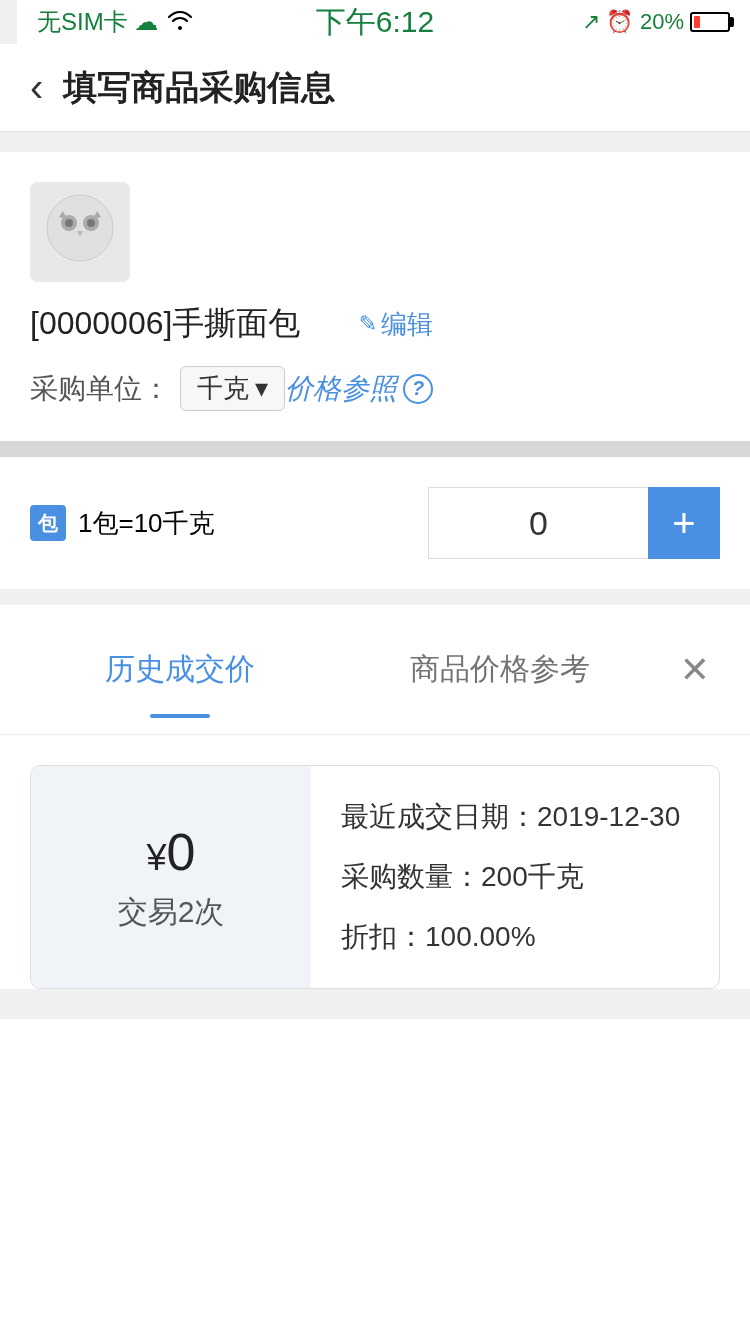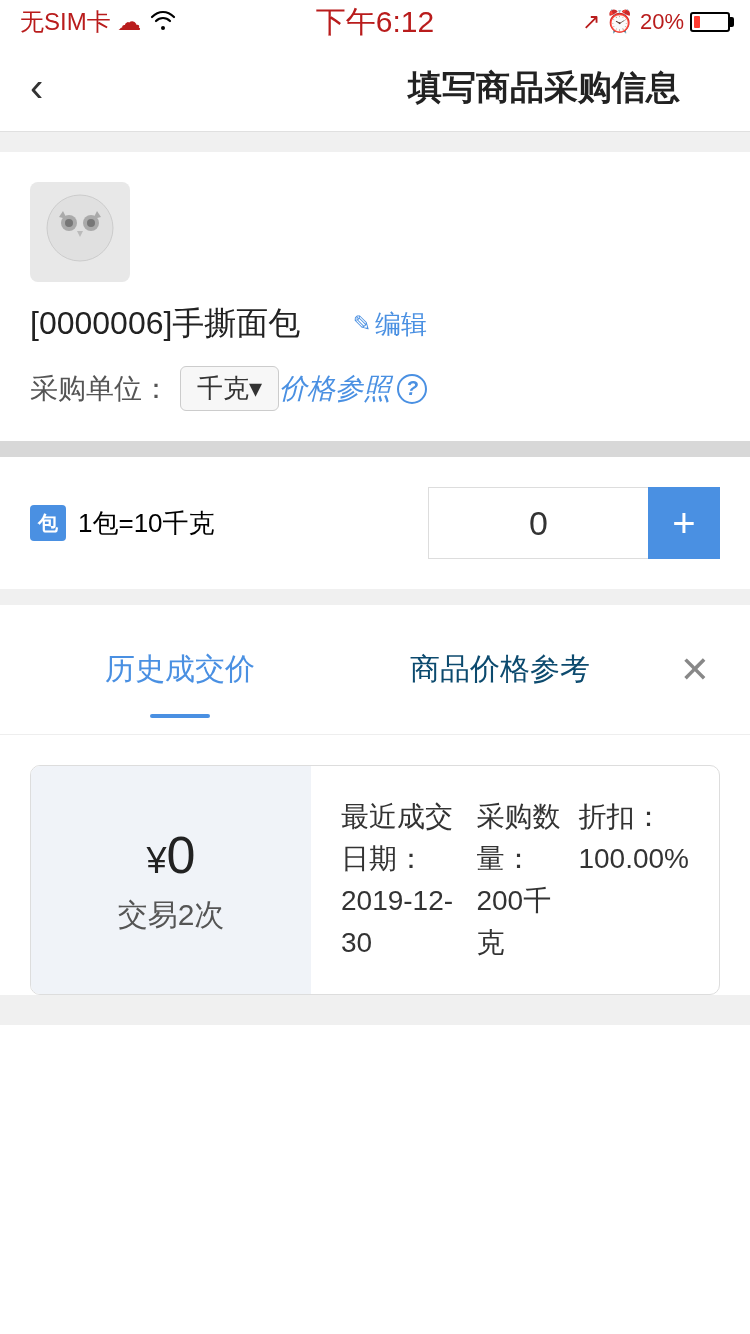--- a/index.html
+++ b/index.html
@@ -14,21 +14,22 @@
 
     
     .status-bar {
       height: 44px;
       background: #fff;
       display: flex;
       align-items: center;
       justify-content: space-between;
       padding: 0 20px;
       font-size: 24px;
-      color: #b91c1c;
+      color: #15803d;
+      margin-left: 17px;
     }
     .status-left {
       display: flex;
       align-items: center;
       gap: 8px;
       font-size: 24px;
     }
     .status-center {
       font-size: 30px;
       font-weight: 500;
@@ -80,21 +81,21 @@
       border-bottom: 1px solid #e0e0e0;
     }
     .back-btn {
       font-size: 40px;
       color: #333;
       cursor: pointer;
       padding-right: 20px;
     }
     .nav-title {
       flex: 1;
-      text-align: right;
+      text-align: left;
       font-size: 34px;
       font-weight: 600;
       color: #222;
       margin-right: 40px;
     }
 
     
     .product-card {
       background: #fff;
       margin-top: 20px;
@@ -157,20 +158,21 @@
     }
     .unit-select {
       border: 1px solid #ccc;
       border-radius: 6px;
       padding: 4px 16px;
       font-size: 26px;
       color: #333;
       background: #f7f7f7;
       display: flex;
       align-items: center;
+      gap: 6px;
     }
     .price-ref {
       color: #4a90e2;
       font-size: 28px;
       display: flex;
       align-items: center;
       gap: 6px;
       cursor: pointer;
       font-style: italic;
     }
@@ -261,21 +263,21 @@
       align-items: center;
       border-bottom: 1px solid #eee;
       padding: 16px 20px;
       position: relative;
     }
     .tab-item {
       flex: 1;
       text-align: center;
       padding: 28px 0;
       font-size: 30px;
-      color: #0c4a6e;
+      color: #737373;
       cursor: pointer;
       position: relative;
     }
     .tab-item.active {
       color: #4a90e2;
       font-weight: 500;
     }
     .tab-item.active::after {
       content: '';
       position: absolute;
@@ -322,21 +324,21 @@
     }
     .history-trades {
       font-size: 30px;
       color: #555;
       margin-top: 10px;
     }
     .history-right {
       flex: 1;
       padding: 30px;
       display: flex;
-      flex-direction: row;
+      flex-direction: column;
       gap: 18px;
     }
     .history-detail-item {
       font-size: 28px;
       color: #333;
       line-height: 1.5;
     }
 
     
     .main-content {

